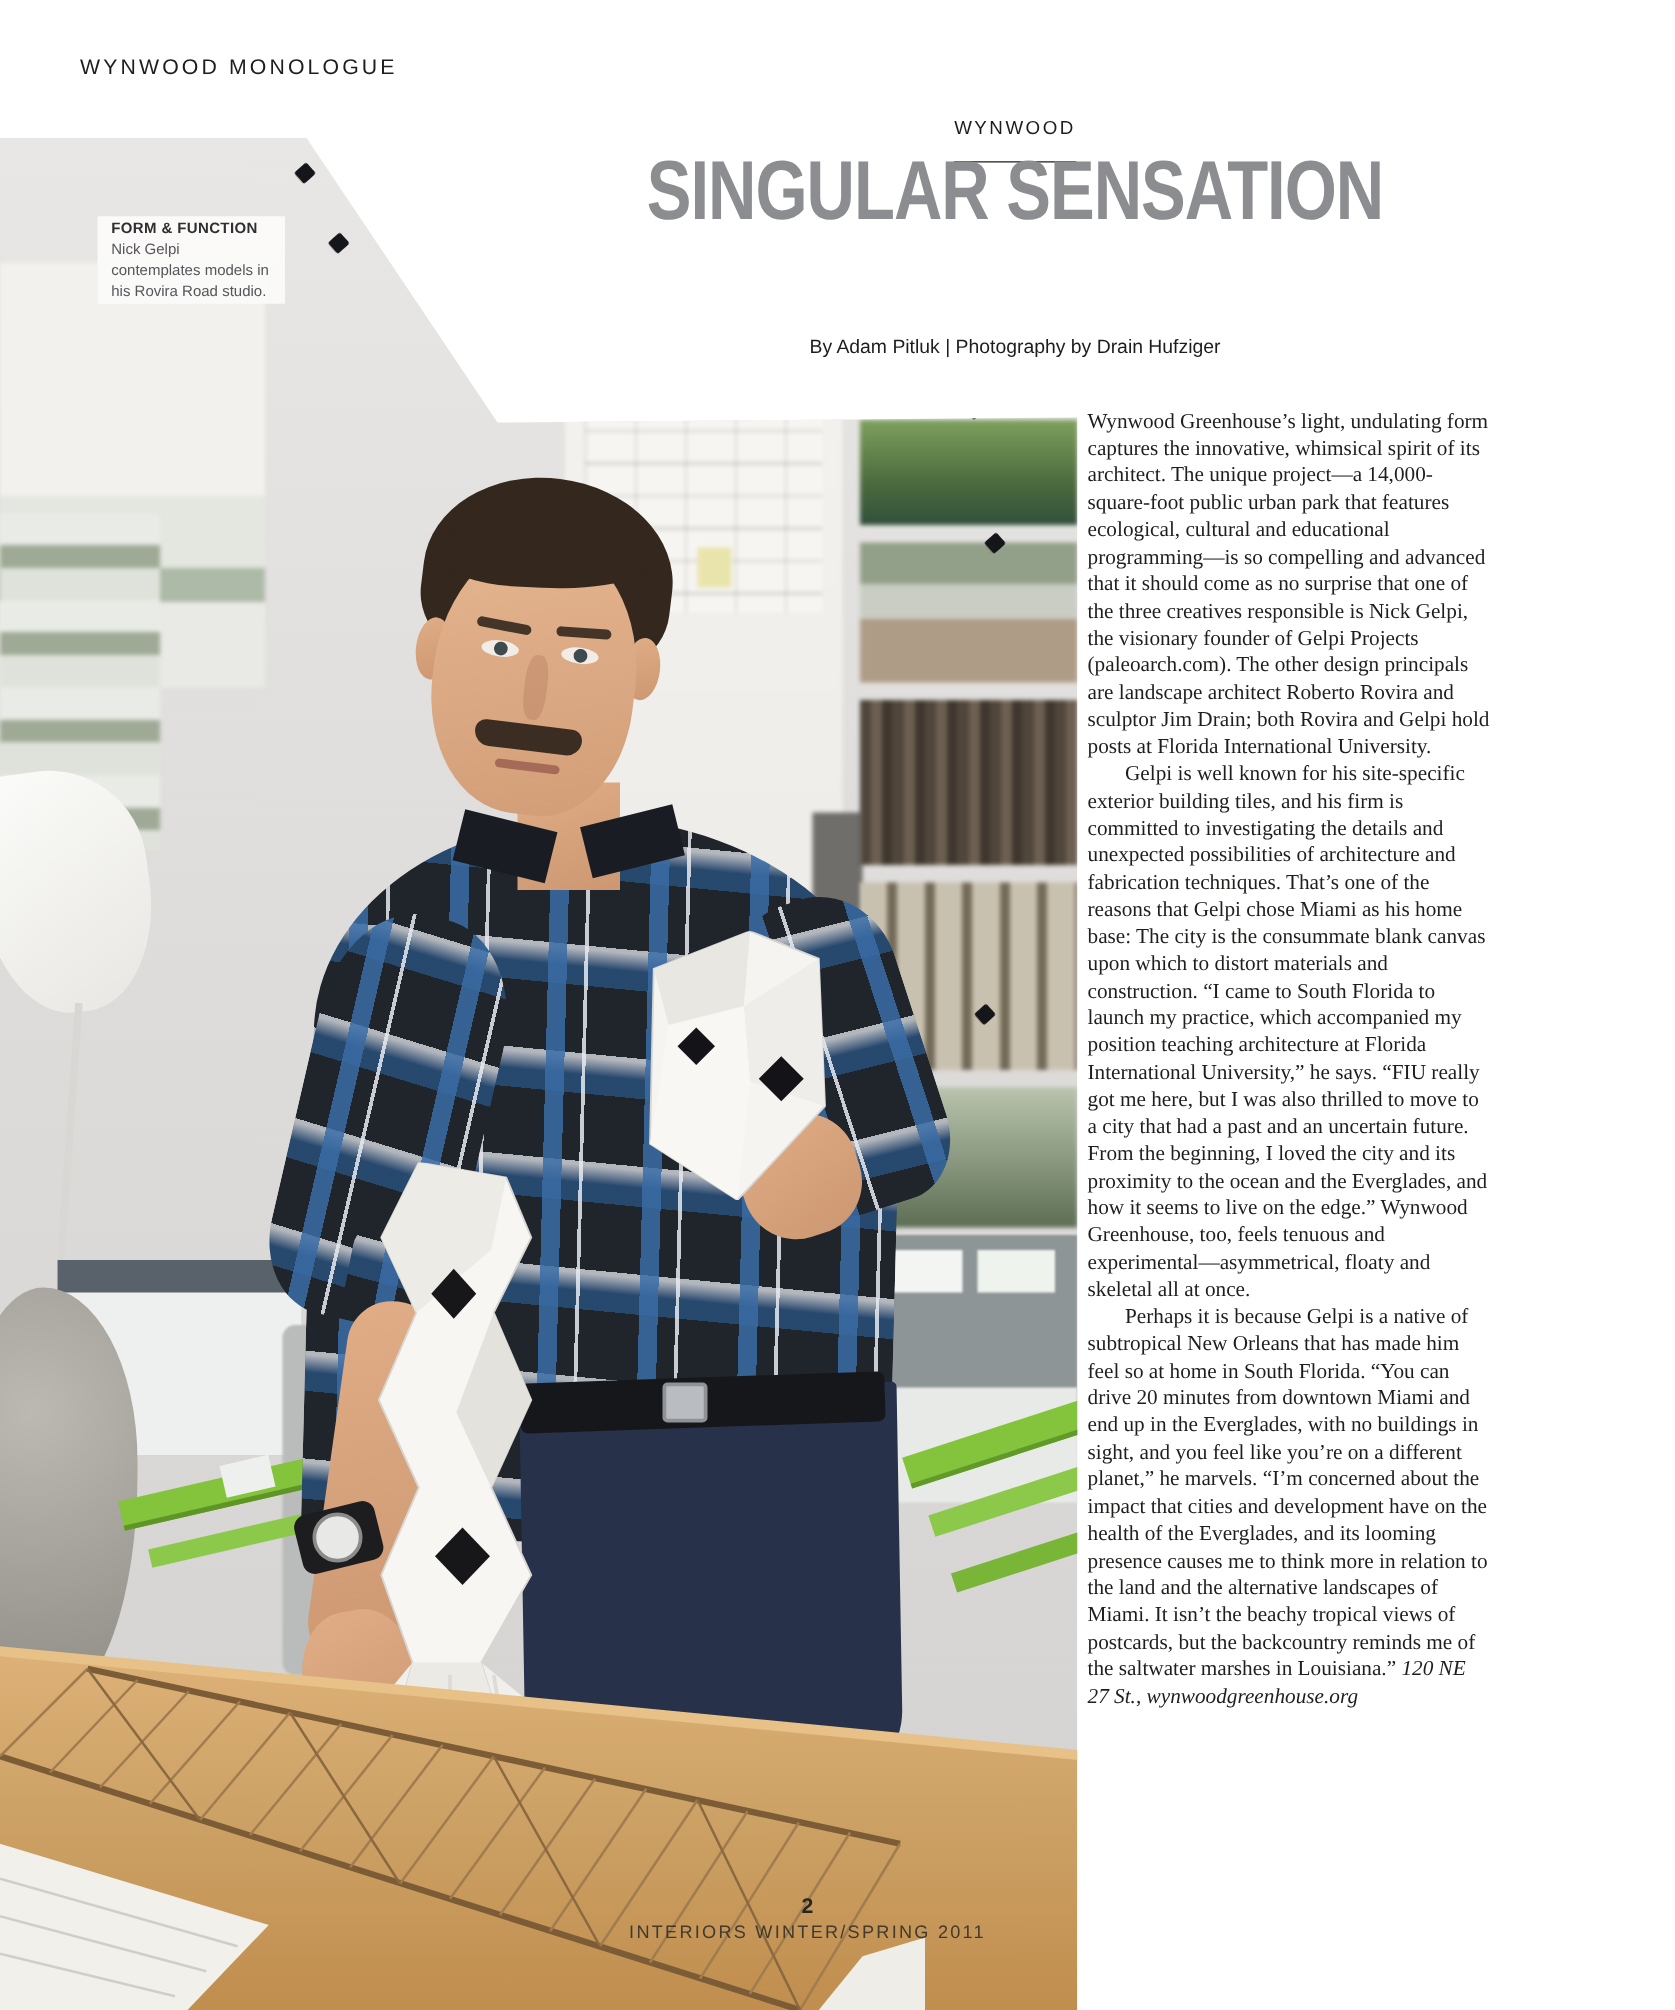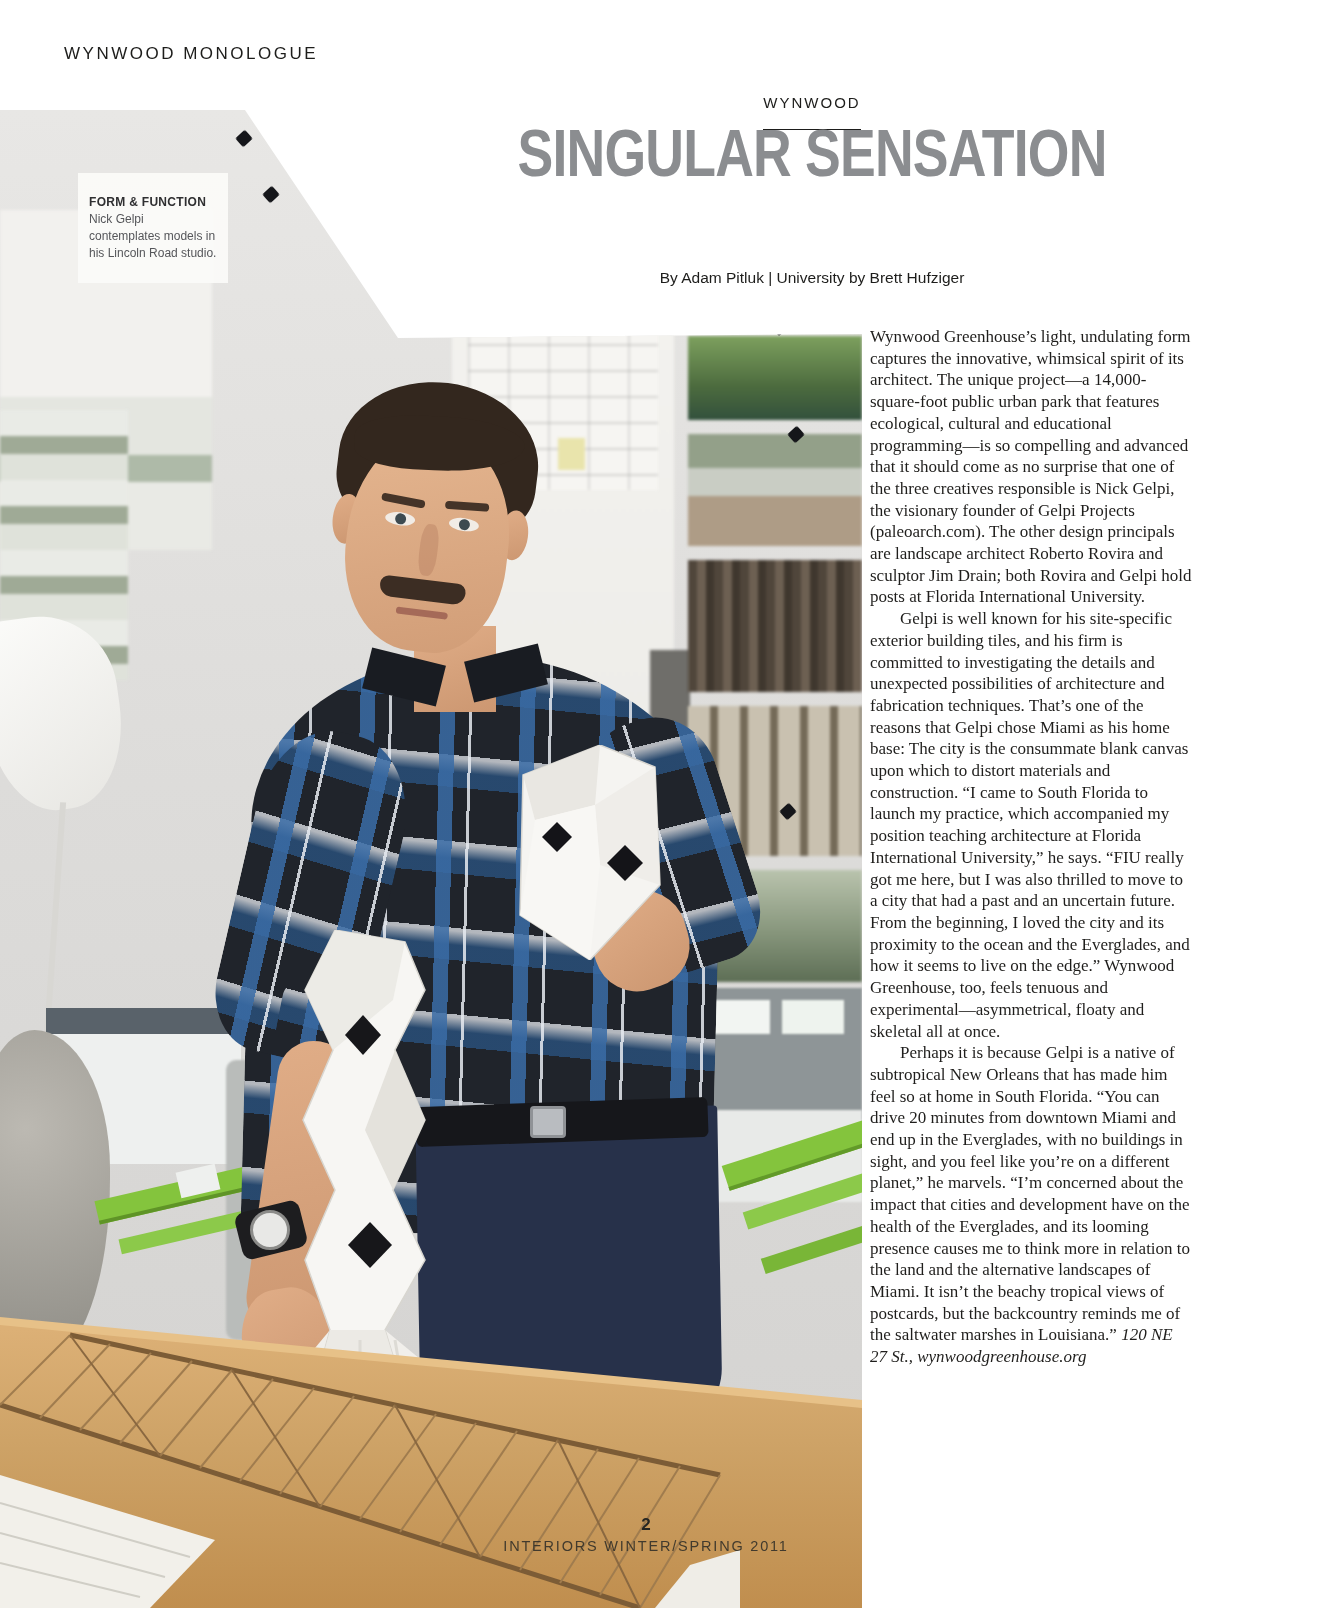--- a/index.html
+++ b/index.html
@@ -25,21 +25,21 @@
   .article i{font-style:italic;}
 
   
   .photo{left:0;top:110px;width:862px;height:1498px;
          clip-path:polygon(0 0,245px 0,398px 228px,862px 224px,862px 1498px,0 1498px);
          background:linear-gradient(180deg,#e8e7e5 0%,#dddcda 45%,#d3d2d0 100%);}
   .poster{filter:blur(1.5px);}
   .clip{width:12px;height:13px;background:#15161a;transform:rotate(48deg);border-radius:2px;filter:blur(.4px);}
   .watermark{left:28px;top:668px;width:840px;font-family:"Liberation Serif",serif;font-size:84px;
              letter-spacing:3px;color:rgba(242,242,240,.40);white-space:nowrap;}
-  .caption-box{left:78px;top:63px;width:128px;background:rgba(251,251,249,.93);padding:22px 11px;}
+  .caption-box{left:78px;top:63px;width:128px;background:rgba(251,251,249,.93);padding:2px 11px;}
   .caption-box .cap-title{font-size:12px;font-weight:700;color:#2f2f31;letter-spacing:.3px;margin-bottom:2px;}
   .caption-box .cap-body{font-size:12px;color:#55565a;line-height:1.4;font-weight:500;}
 
   .plaid{background-color:#20242b;
     background-image:
       repeating-linear-gradient(90deg,rgba(58,108,166,0) 0 26px,rgba(58,108,166,.85) 26px 41px,rgba(58,108,166,0) 41px 55px,rgba(230,234,240,.85) 55px 58px,rgba(58,108,166,0) 58px 80px),
       repeating-linear-gradient(4deg,rgba(43,88,138,0) 0 30px,rgba(43,88,138,.7) 30px 45px,rgba(228,232,238,.75) 59px 62px,rgba(43,88,138,0) 62px 86px);}
   .skin{background:linear-gradient(160deg,#e0ad87,#cc9771);}
 
   
@@ -48,21 +48,21 @@
            color:rgba(42,42,38,.85);}
 </style>
 </head>
 <body>
 
 <div class="abs section-head">WYNWOOD MONOLOGUE</div>
 <div class="abs kicker-wrap"><span>WYNWOOD</span></div>
 <div class="abs headline">SINGULAR SENSATION</div>
 <div class="abs subtitle">
 </div>
-<div class="abs byline">By Adam Pitluk |  University by Brett Hufziger</div>
+<div class="abs byline">By Adam Pitluk |  Photography by Drain Hufziger</div>
 
 <div class="abs photo">
 
   <div class="abs poster" style="left:0;top:100px;width:212px;height:340px;background:linear-gradient(180deg,#f2f1ee 0 55%,#e4e6e0 55% 72%,#aebaa8 72% 80%,#e9eae5 80% 100%);"></div>
   <div class="abs poster" style="left:0;top:300px;width:128px;height:270px;background:repeating-linear-gradient(180deg,#e9ebe6 0 26px,#9faa96 26px 44px,#dfe2da 44px 70px);"></div>
   <div class="abs poster" style="left:452px;top:95px;width:222px;height:650px;background:linear-gradient(180deg,#f4f3f0,#ecebe7);"></div>
   <div class="abs poster" style="left:468px;top:130px;width:190px;height:250px;background:repeating-linear-gradient(180deg,rgba(150,150,148,.35) 0 2px,transparent 2px 26px),repeating-linear-gradient(90deg,rgba(150,150,148,.28) 0 2px,transparent 2px 40px),#f6f5f2;"></div>
   <div class="abs poster" style="left:558px;top:328px;width:27px;height:32px;background:#e9e4ac;"></div>
   <div class="abs poster" style="left:650px;top:540px;width:40px;height:330px;background:#6f6e6a;"></div>
   <div class="abs poster" style="left:688px;top:226px;width:174px;height:84px;background:linear-gradient(180deg,#7da05e,#4c6b3e 60%,#32503c);"></div>
@@ -190,21 +190,21 @@
     <line x1="720" y1="150" x2="640" y2="283" stroke="#a07c4e" stroke-width="2"></line>
     <line x1="70" y1="10" x2="160" y2="131" stroke="#8a6840" stroke-width="2"></line>
     <line x1="232" y1="45" x2="320" y2="182" stroke="#8a6840" stroke-width="2"></line>
     <line x1="395" y1="80" x2="480" y2="232" stroke="#8a6840" stroke-width="2"></line>
     <line x1="558" y1="115" x2="640" y2="283" stroke="#8a6840" stroke-width="2"></line>
     <polygon points="690,240 740,225 740,283 655,283" fill="#efede7"></polygon>
   </svg>
 
   <div class="abs caption-box">
     <div class="cap-title">FORM &amp; FUNCTION</div>
-    <div class="cap-body">Nick Gelpi contemplates models in his Lincoln Road studio.</div>
+    <div class="cap-body">Nick Gelpi contemplates models in his Rovira Road studio.</div>
   </div>
 </div>
 
 <div class="abs article">
   <p><span>Wynwood Greenhouse’s light, undulating form captures the innovative, whimsical spirit of its architect. The unique project—a 14,000-square-foot public urban park that features ecological, cultural and educational programming—is so compelling and advanced that it should come as no surprise that one of the three creatives responsible is Nick Gelpi, the visionary founder of Gelpi Projects (paleoarch.com). The other design principals are landscape architect Roberto Rovira and sculptor Jim Drain; both Rovira and Gelpi hold posts at Florida International University.</span></p>
   <p><span>Gelpi is well known for his site-specific exterior building tiles, and his firm is committed to investigating the details and unexpected possibilities of architecture and fabrication techniques. That’s one of the reasons that Gelpi chose Miami as his home base: The city is the consummate blank canvas upon which to distort materials and construction. “I came to South Florida to launch my practice, which accompanied my position teaching architecture at Florida International University,” he says. “FIU really got me here, but I was also thrilled to move to a city that had a past and an uncertain future. From the beginning, I loved the city and its proximity to the ocean and the Everglades, and how it seems to live on the edge.” Wynwood Greenhouse, too, feels tenuous and experimental—asymmetrical, floaty and skeletal all at once.</span></p>
   <p><span>Perhaps it is because Gelpi is a native of subtropical New Orleans that has made him feel so at home in South Florida. “You can drive 20 minutes from downtown Miami and end up in the Everglades, with no buildings in sight, and you feel like you’re on a different planet,” he marvels. “I’m concerned about the impact that cities and development have on the health of the Everglades, and its looming presence causes me to think more in relation to the land and the alternative landscapes of Miami. It isn’t the beachy tropical views of postcards, but the backcountry reminds me of the saltwater marshes in Louisiana.”</span>
     <i>120 NE 27 St., wynwoodgreenhouse.org</i></p>
 </div>
 

